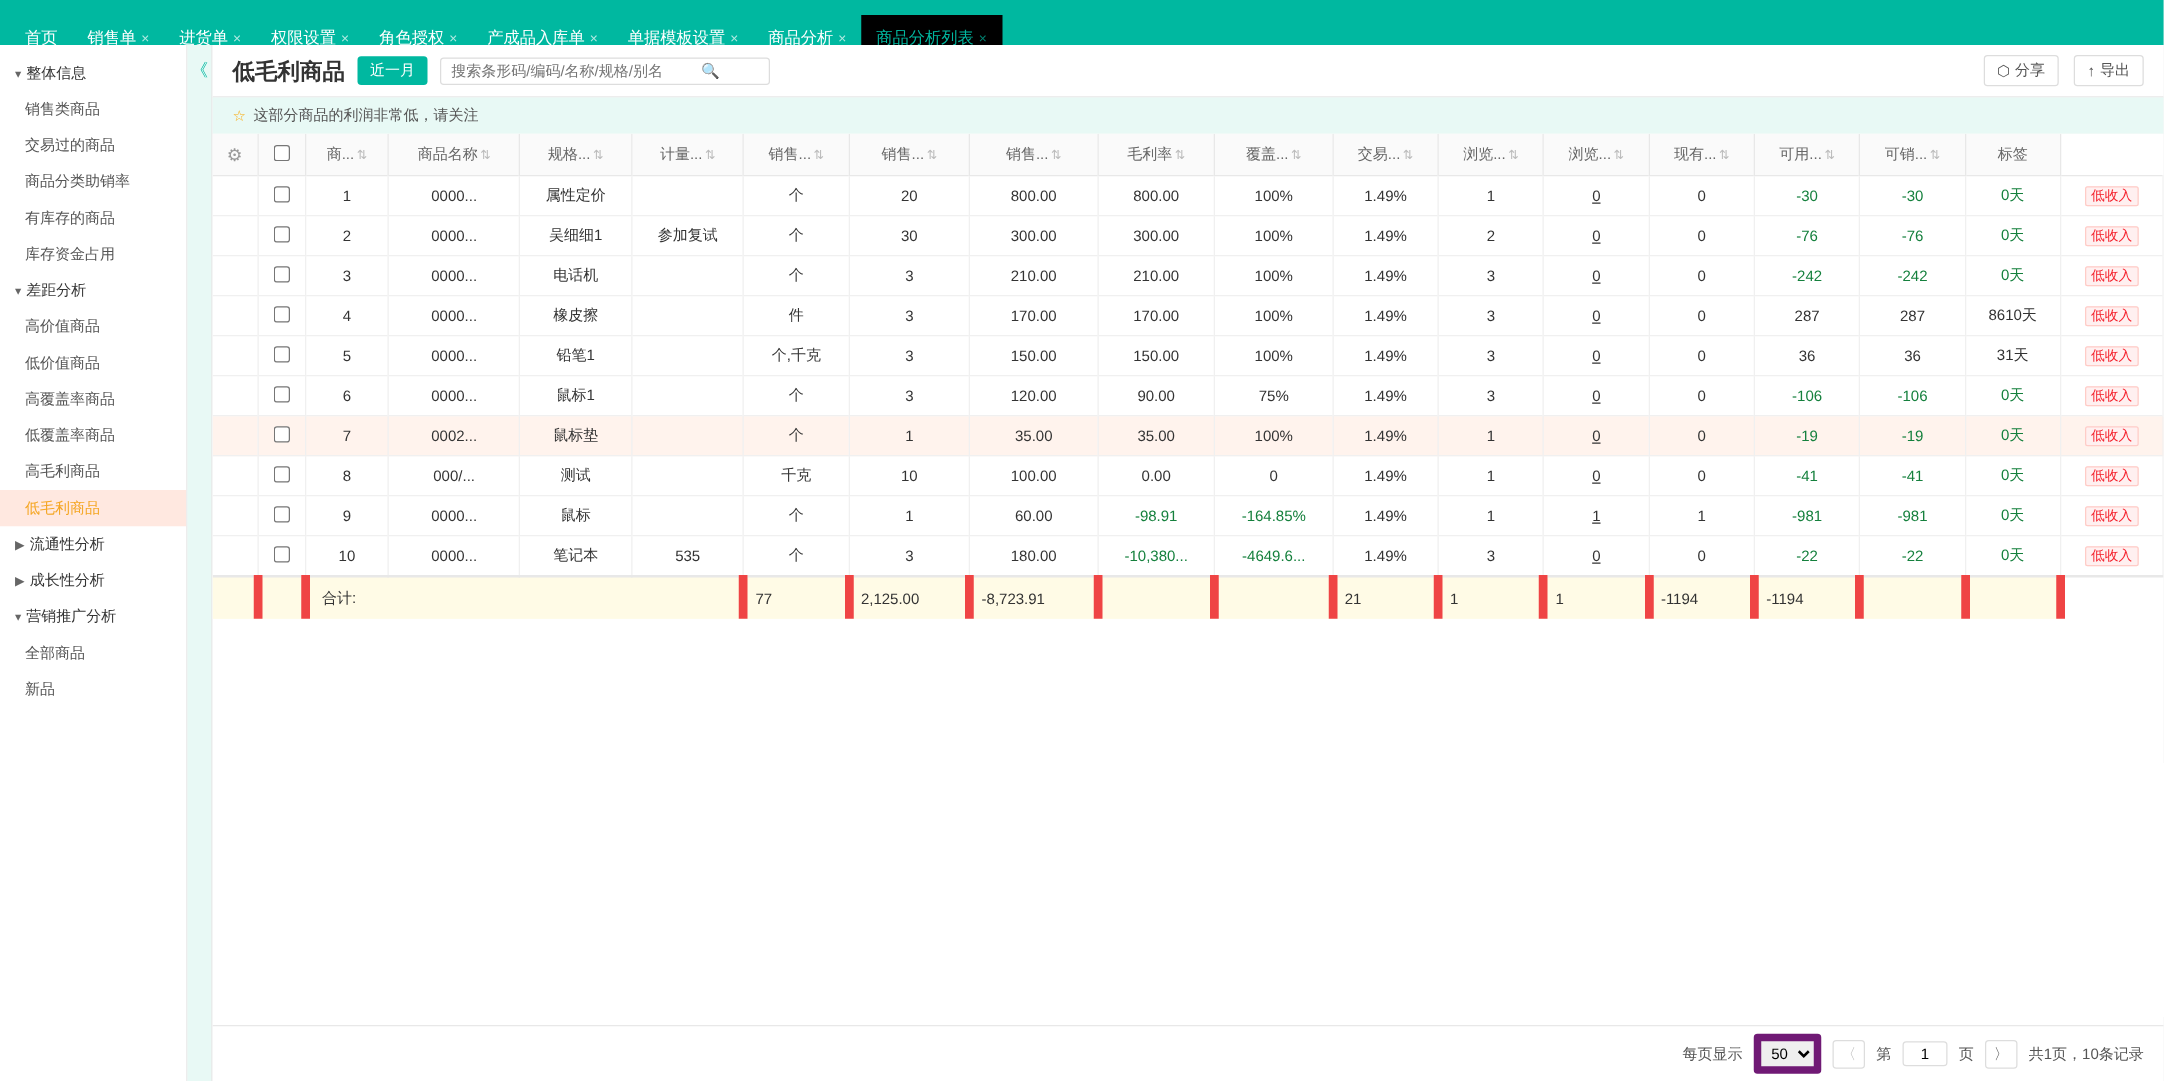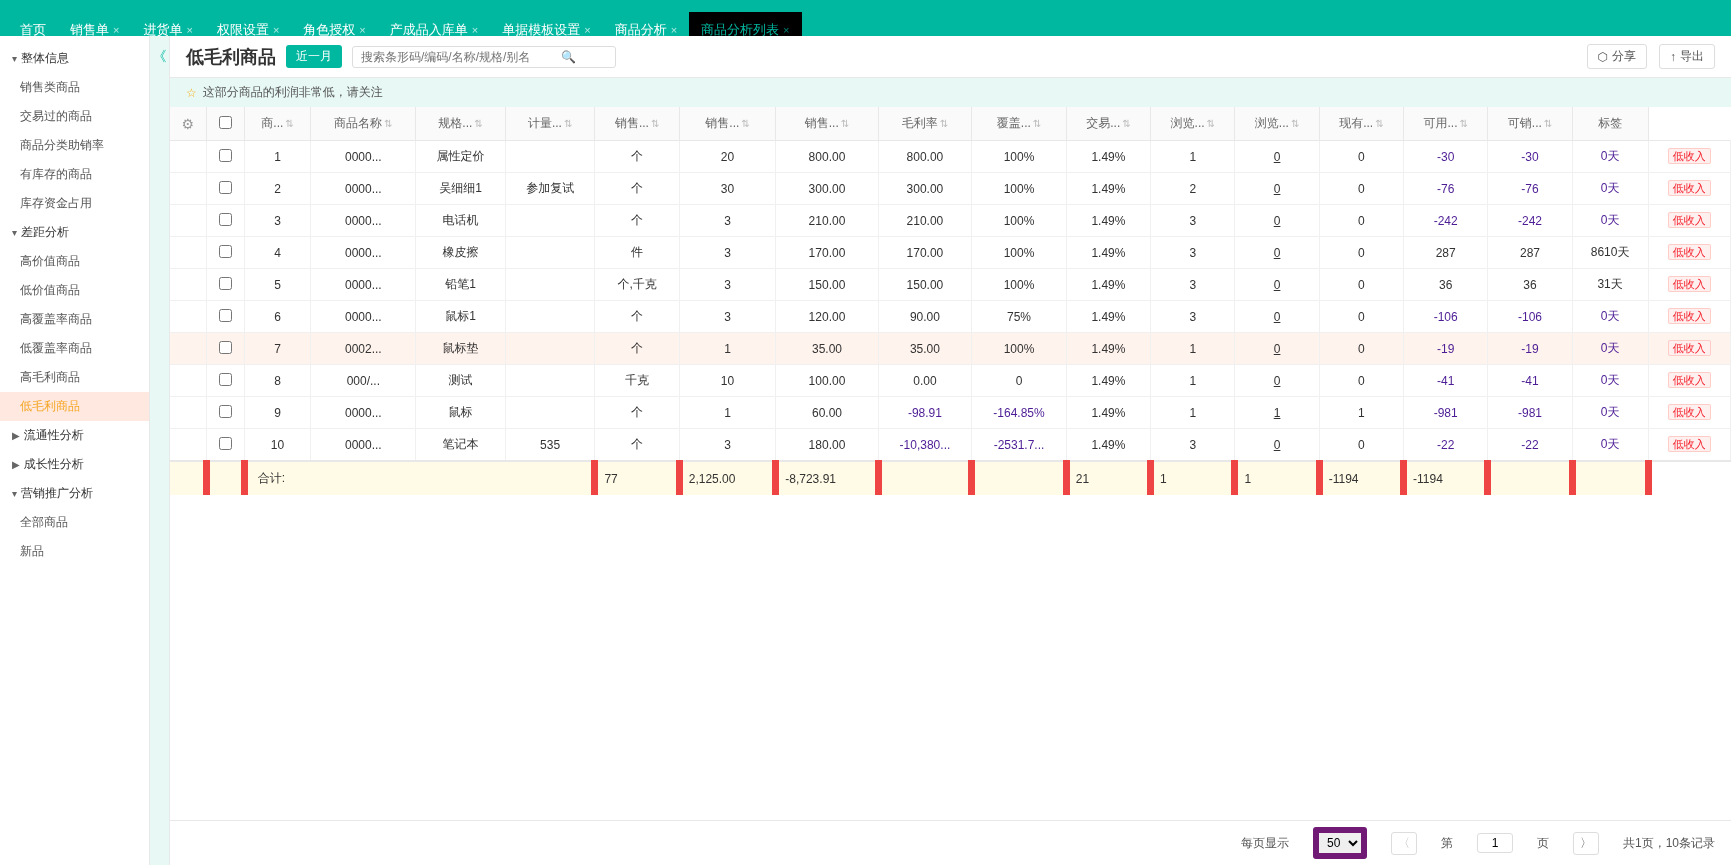--- a/index.html
+++ b/index.html
@@ -175,21 +175,21 @@
       border-bottom: 1px solid #f0f0f0;
     }
     tbody tr.row-highlighted { background: #fff3ed; }
     tbody td {
       padding: 7px 6px;
       text-align: center;
       color: #333;
       border-right: 1px solid #f0f0f0;
       white-space: nowrap;
     }
-    .text-red { color: #4c1d95; }
+    .text-red { color: #15803d; }
     .tag-low-income {
       background: #fff0f0;
       color: #f5222d;
       border: 1px solid #ffccc7;
       border-radius: 2px;
       padding: 1px 4px;
       font-size: 11px;
     }
     .underline-link {
       text-decoration: underline;
@@ -220,21 +220,21 @@
     }
 
     
     .bottom-bar {
       background: #fff;
       border-top: 1px solid #e8e8e8;
       padding: 6px 16px;
       display: flex;
       align-items: center;
       justify-content: flex-end;
-      gap: 24px;
+      gap: 9px;
       font-size: 12px;
       color: #555;
     }
     .pagination-select {
       border: 6px solid #701a75;
       border-radius: 3px;
       padding: 2px 4px;
       font-size: 12px;
     }
     .page-btn {
@@ -575,21 +575,21 @@
     <td></td>
     <td><input type="checkbox" style=""></td>
     <td class="row-num">10</td>
     <td>0000...</td>
     <td>笔记本</td>
     <td>535</td>
     <td>个</td>
     <td>3</td>
     <td>180.00</td>
     <td class="text-red">-10,380...</td>
-    <td class="text-red">-2531.7...</td>
+    <td class="text-red">-4649.6...</td>
     <td>1.49%</td>
     <td>3</td>
     <td><span class="underline-link">0</span></td>
     <td>0</td>
     <td class="text-red">-22</td>
     <td class="text-red">-22</td>
     <td class="text-red">0天</td>
     <td><span class="tag-low-income">低收入</span></td>
   </tr>
           </tbody>

